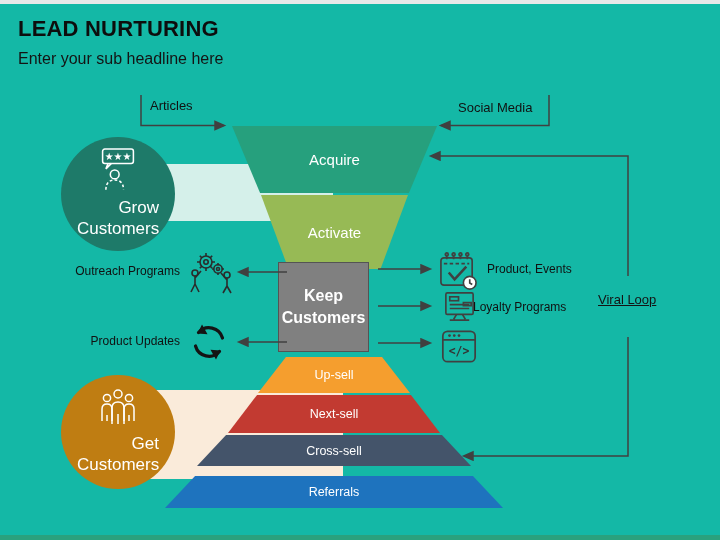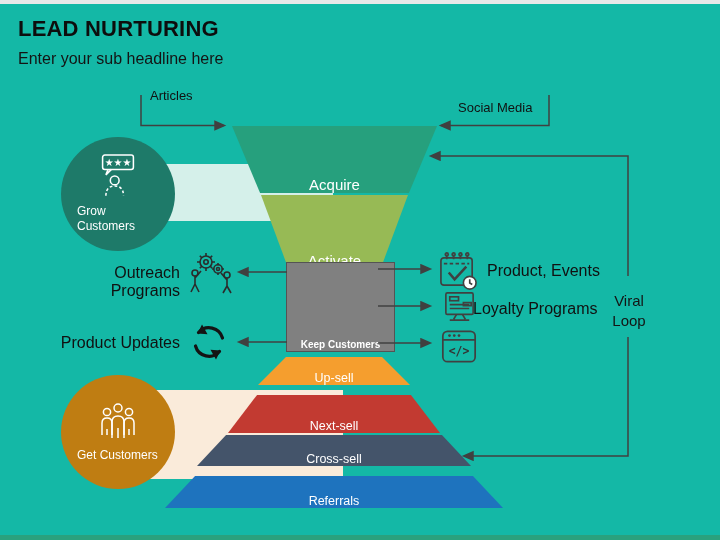--- a/index.html
+++ b/index.html
@@ -10,53 +10,53 @@
   .abs{position:absolute;}
   .title{left:18px;top:12px;font-size:22px;font-weight:800;color:#0d0d0d;letter-spacing:.2px;}
   .subtitle{left:18px;top:46px;font-size:16px;color:#141414;text-align:center;}
   
   .band{z-index:1;}
   .band-teal{left:118px;top:160px;width:215px;height:57px;}
   .band-cream{left:118px;top:386px;width:225px;height:89px;}
   
   .circle{z-index:2;width:114px;height:114px;border-radius:50%;display:flex;flex-direction:column;
           align-items:center;justify-content:center;gap:2px;}
-  .circle .clabel{color:#fff;font-size:12px;line-height:1.22;text-align:left;width:82px;}
+  .circle .clabel{color:#fff;font-size:17px;line-height:1.22;text-align:right;width:82px;}
   .circle-grow{left:61px;top:133px;}
   .circle-get{left:61px;top:371px;}
   
-  .shape{z-index:3;display:flex;align-items:flex-end;justify-content:center;color:#fff;}
+  .shape{z-index:3;display:flex;align-items:center;justify-content:center;color:#fff;}
   .stage-lbl{font-size:15px;}
   .layer-lbl{font-size:12.5px;}
   .acquire{left:232px;top:122px;width:205px;height:67px;
            clip-path:polygon(0 0,100% 0,86.3% 100%,13.7% 100%);}
   .activate{left:261px;top:191px;width:147px;height:74px;
            clip-path:polygon(0 0,100% 0,81.3% 100%,18.7% 100%);}
-  .keepbox{left:286px;top:258px;width:109px;height:90px;border:1.5px solid #545454;
-           box-sizing:border-box;font-weight:bold;font-size:10px;text-align:center;line-height:1.35;}
-  .upsell{left:258px;top:353px;width:152px;height:28px;
+  .keepbox{left:278px;top:258px;width:91px;height:90px;border:1.5px solid #545454;
+           box-sizing:border-box;font-weight:bold;font-size:16px;text-align:center;line-height:1.35;}
+  .upsell{left:258px;top:353px;width:152px;height:36px;
           clip-path:polygon(18.4% 0,81.6% 0,100% 100%,0 100%);}
   .nextsell{left:228px;top:391px;width:212px;height:38px;
           clip-path:polygon(13.7% 0,86.3% 0,100% 100%,0 100%);}
   .crosssell{left:197px;top:431px;width:274px;height:31px;
           clip-path:polygon(10.6% 0,89.4% 0,100% 100%,0 100%);}
   .referrals{left:165px;top:472px;width:338px;height:32px;
           clip-path:polygon(8.9% 0,91.1% 0,100% 100%,0 100%);}
   
   .connectors{left:0;top:0;z-index:4;pointer-events:none;}
   
-  .ann{z-index:5;font-size:16px;color:#111;}
-  .lbl-articles{left:150px;top:84px;font-size:13px;}
+  .ann{z-index:5;font-size:12px;color:#111;}
+  .lbl-articles{left:150px;top:94px;font-size:13px;}
   .lbl-social{left:458px;top:96px;font-size:13px;}
   .lbl-outreach{left:58px;top:260px;width:122px;text-align:right;}
   .lbl-product{left:58px;top:330px;width:122px;text-align:right;}
   .lbl-right0{left:487px;top:258px;width:140px;}
   .lbl-right1{left:473px;top:296px;width:140px;}
   .lbl-right2{left:487px;top:334px;width:140px;}
-  .lbl-viral{left:598px;top:287px;width:62px;text-align:center;font-size:15px;line-height:1.35;color:#141414;}
+  .lbl-viral{left:598px;top:287px;width:62px;font-size:13px;line-height:1.35;color:#141414;text-decoration:underline;}
   .icon{z-index:5;}
   .icon-outreach{left:186px;top:246px;}
   .icon-refresh{left:189px;top:318px;}
   .icon-calendar{left:438px;top:247px;}
   .icon-monitor{left:441px;top:286px;}
   .icon-browser{left:440px;top:324px;}
   .bottombar{left:0;top:531px;width:720px;height:9px;z-index:2;}
 </style>
 </head>
 <body>

